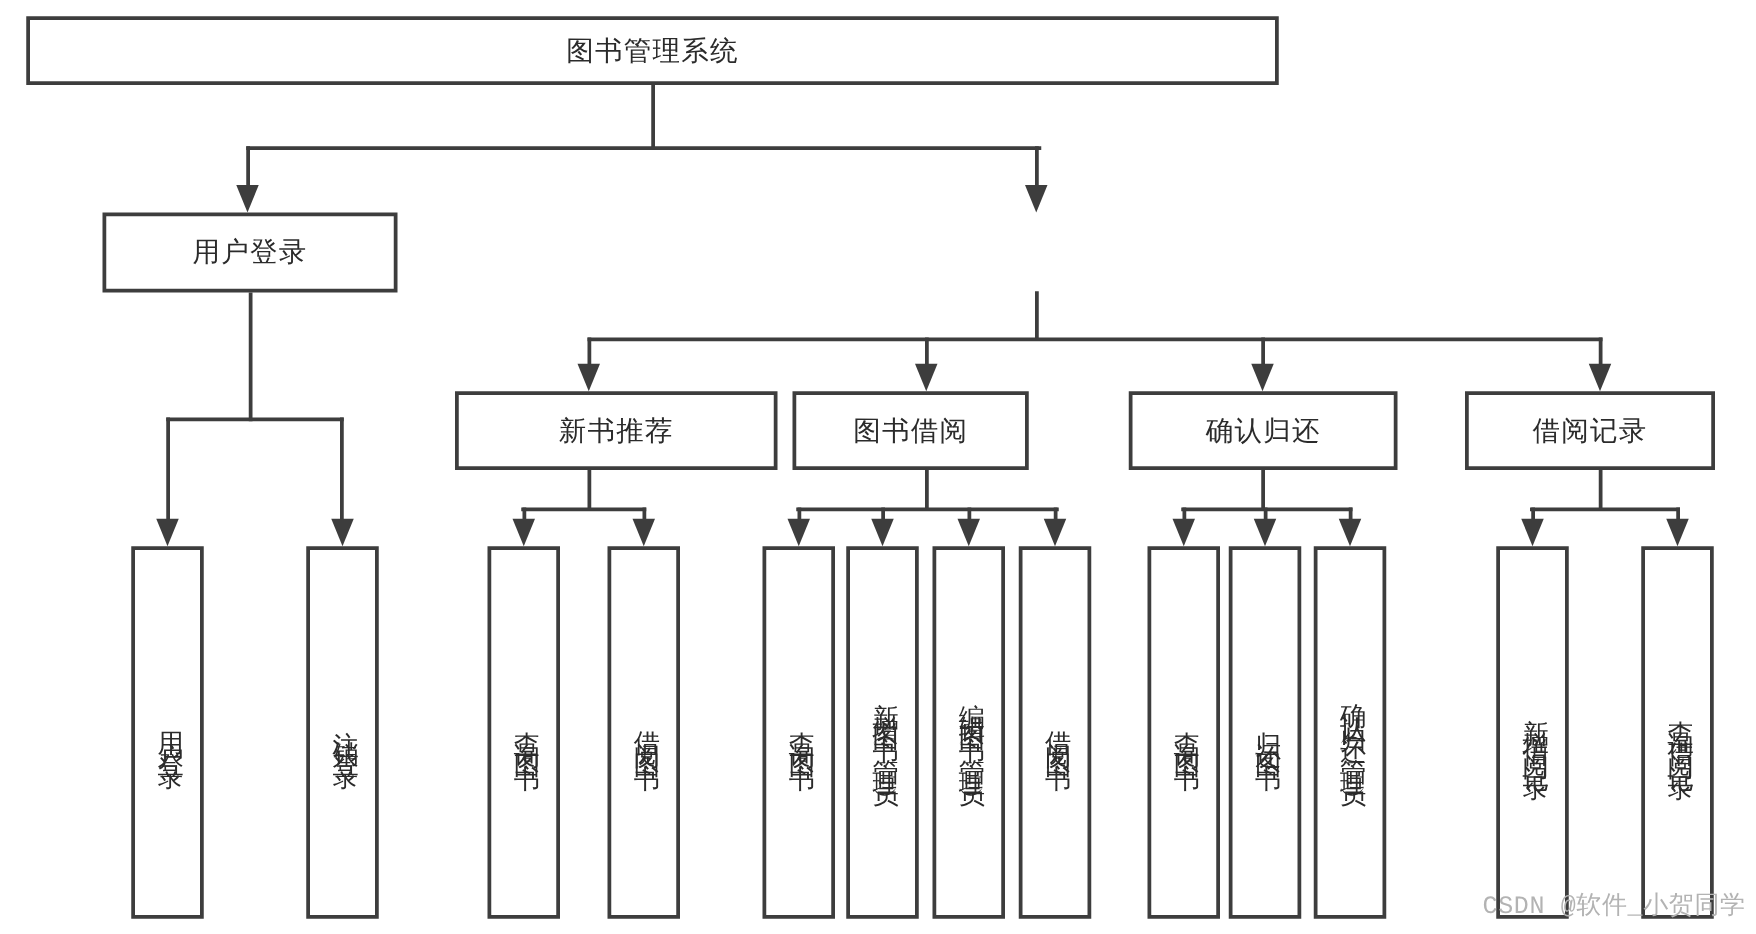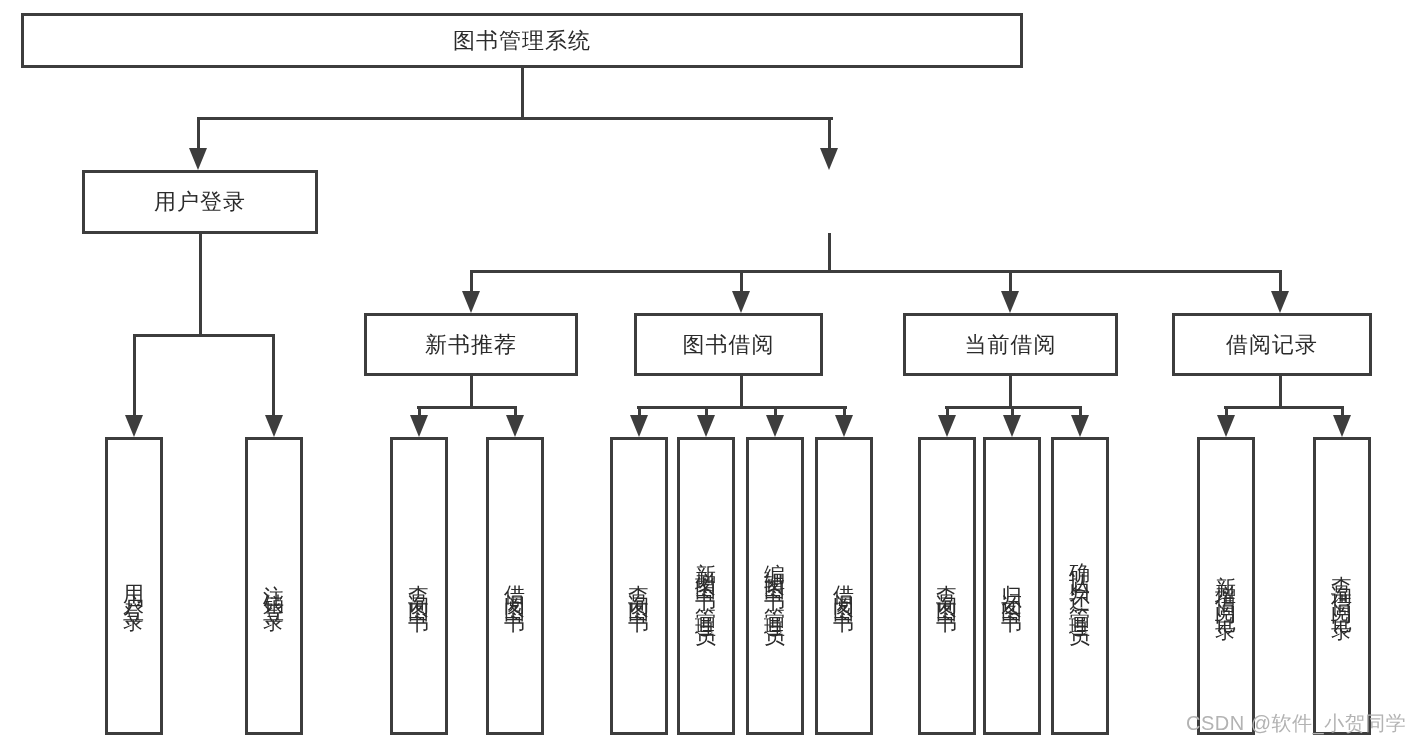--- a/index.html
+++ b/index.html
@@ -4,21 +4,21 @@
 <style>
   :root{
     --line:#3d3d3d;
     --text:#2b2b2b;
     --wm:#b3b3b3;
     --bg:#ffffff;
   }
   html,body{margin:0;padding:0;background:var(--bg);}
   .stage{
     position:relative;width:1405px;height:747px;background:var(--bg);
-    font-family:Liberation Sans, sans-serif;overflow:hidden;text-align:center;
+    font-family:Liberation Mono, monospace;overflow:hidden;text-align:center;
   }
   .hbox{
     position:absolute;box-sizing:border-box;border:3px solid var(--line);
     background:var(--bg);display:flex;align-items:center;justify-content:center;
     font-size:22px;color:var(--text);letter-spacing:1px;white-space:nowrap;
   }
   .vbox{
     position:absolute;box-sizing:border-box;border:3px solid var(--line);
     background:var(--bg);width:58px;height:298px;
     display:flex;align-items:center;justify-content:center;
@@ -44,28 +44,28 @@
 <div class="stage">
 
   <div class="hbox" style="left:21px;top:13px;width:1002px;height:55px">
     <span>图书管理系统</span>
   </div>
 
   <div class="hbox" style="left:82px;top:170px;width:236px;height:64px">
     <span>用户登录</span>
   </div>
 
-  <div class="hbox" style="left:364px;top:313px;width:214px;height:63px">
+  <div class="hbox" style="left:364px;top:313px;width:258px;height:63px">
     <span>新书推荐</span>
   </div>
   <div class="hbox" style="left:634px;top:313px;width:189px;height:63px">
     <span>图书借阅</span>
   </div>
   <div class="hbox" style="left:903px;top:313px;width:215px;height:63px">
-    <span>当前借阅</span>
+    <span>确认归还</span>
   </div>
   <div class="hbox" style="left:1172px;top:313px;width:200px;height:63px">
     <span>借阅记录</span>
   </div>
 
   <div class="vbox" style="left:105px;top:437px">
     <span>用户登录</span>
   </div>
   <div class="vbox" style="left:245px;top:437px">
     <span>注销登录</span>

